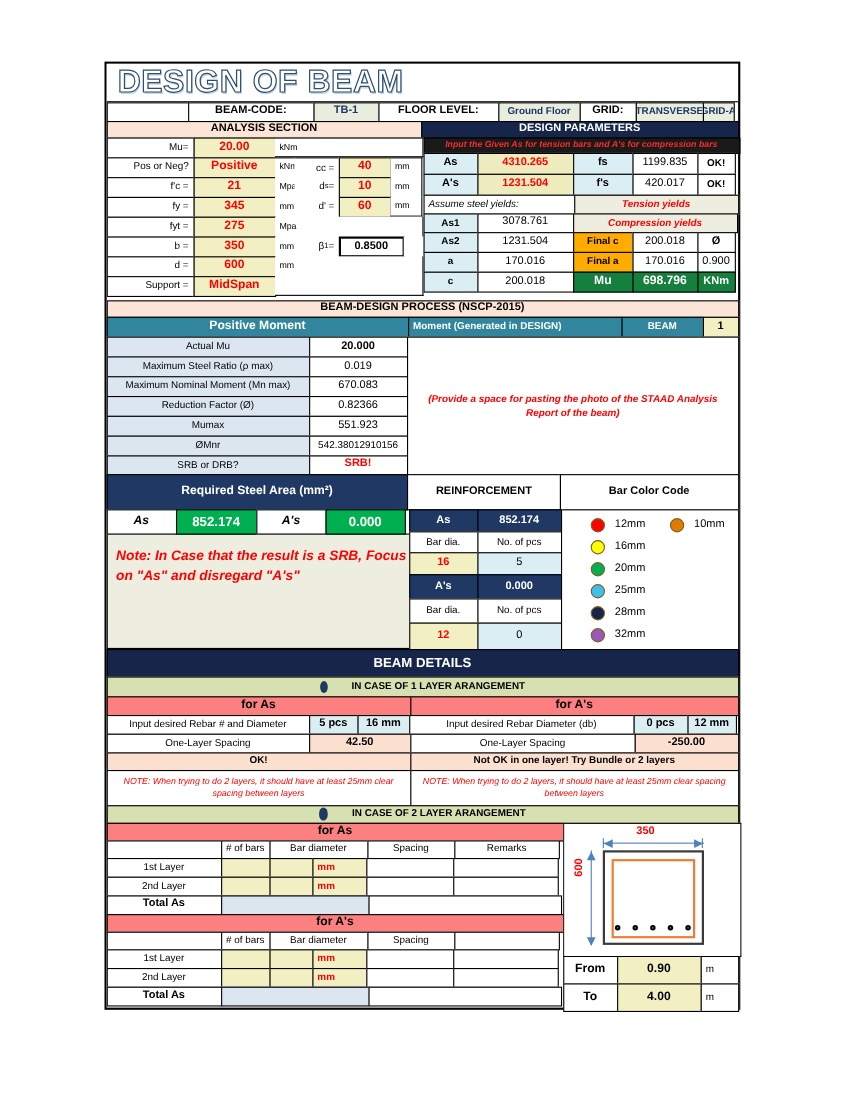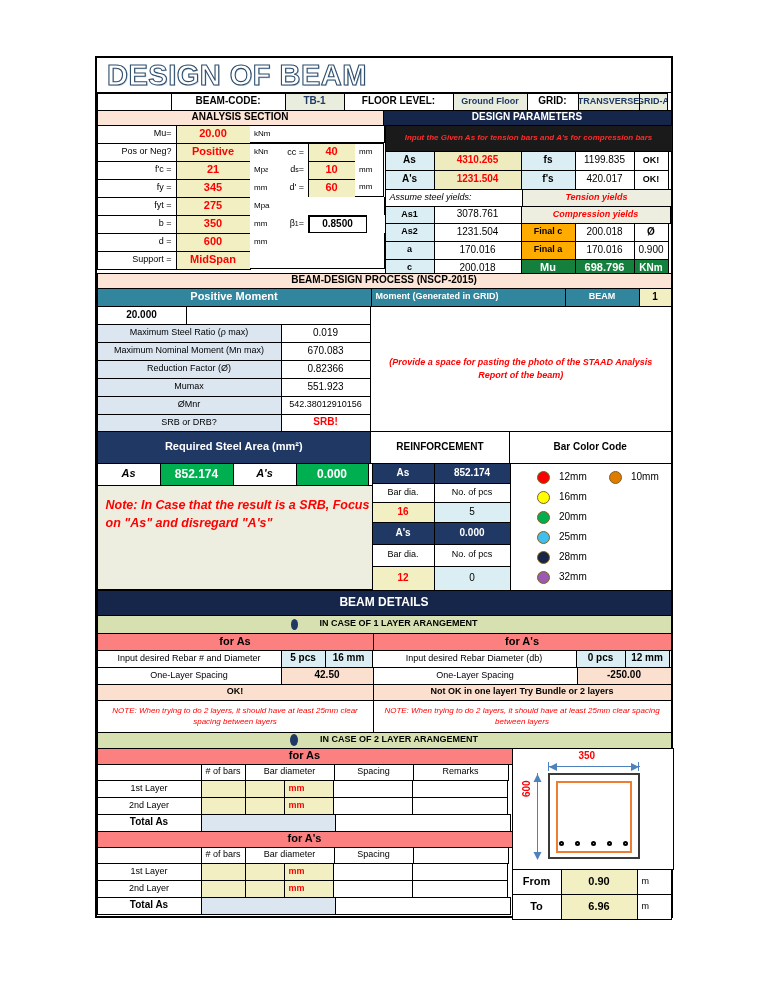--- a/index.html
+++ b/index.html
@@ -72,21 +72,21 @@
   #titletext {
     font-size: 29px;
     font-weight: bold;
     letter-spacing: 0.5px;
     color: #ffffff;
     -webkit-text-stroke: 1.1px #2f4f6f;
     text-shadow: 1px 1px 0 #c8d6e2;
     font-family: "Liberation Sans", sans-serif;
   }
   .r15 { height: 15px; }
-  .r14 { height: 26px; }
+  .r14 { height: 14px; }
   .r17 { height: 17px; }
   .r18 { height: 18px; }
 
   .dot {
     width: 13px; height: 13px;
     border-radius: 50%;
     border: 1.5px solid #7f5f20;
     display: inline-block;
   }
   .legrow { display: flex; align-items: center; height: 20px; }
@@ -236,28 +236,29 @@
       </div>
     </div>
   </div>
 
   <div class="row r15">
     <div class="cell b f10 peach" style="width:578px">BEAM-DESIGN PROCESS (NSCP-2015)</div>
   </div>
 
   <div class="row" style="height:18px">
     <div class="cell b white f11 teal" style="width:275px">Positive Moment</div>
-    <div class="cell lft b white f9 teal" style="width:195px">Moment (Generated in GRID)</div>
+    <div class="cell lft b white f9 teal" style="width:195px">Moment (Generated in DESIGN)</div>
     <div class="cell b white f9 teal" style="width:75px">BEAM</div>
     <div class="cell b f10 yel" style="width:33px">1</div>
   </div>
 
   <div class="row" style="height:125px">
     <div style="width:275px">
       <div class="row" style="height:18px">
+        <div class="cell f9 lblue2" style="width:185px">Actual Mu</div>
         <div class="cell b f10" style="width:90px">20.000</div>
       </div>
       <div class="row" style="height:18px">
         <div class="cell f9 lblue2" style="width:185px">Maximum Steel Ratio (ρ max)</div>
         <div class="cell f10" style="width:90px">0.019</div>
       </div>
       <div class="row" style="height:18px">
         <div class="cell f9 lblue2" style="width:185px">Maximum Nominal Moment (Mn max)</div>
         <div class="cell f10" style="width:90px">670.083</div>
       </div>
@@ -507,19 +508,19 @@
           <div style="position:absolute;left:110px;top:92px;width:5px;height:5px;border-radius:50%;background:#ffff00;border:2px solid #000"></div>
         </div>
       </div>
       <div class="row" style="height:25px">
         <div class="cell b f11" style="width:50px">From</div>
         <div class="cell b f11 yel" style="width:77px">0.90</div>
         <div class="cell lft f9" style="width:35px">m</div>
       </div>
       <div class="row" style="height:25px">
         <div class="cell b f11" style="width:50px">To</div>
-        <div class="cell b f11 yel" style="width:77px">6.96</div>
+        <div class="cell b f11 yel" style="width:77px">4.00</div>
         <div class="cell lft f9" style="width:35px">m</div>
       </div>
     </div>
   </div>
 
 </div>
 
 </body></html>

